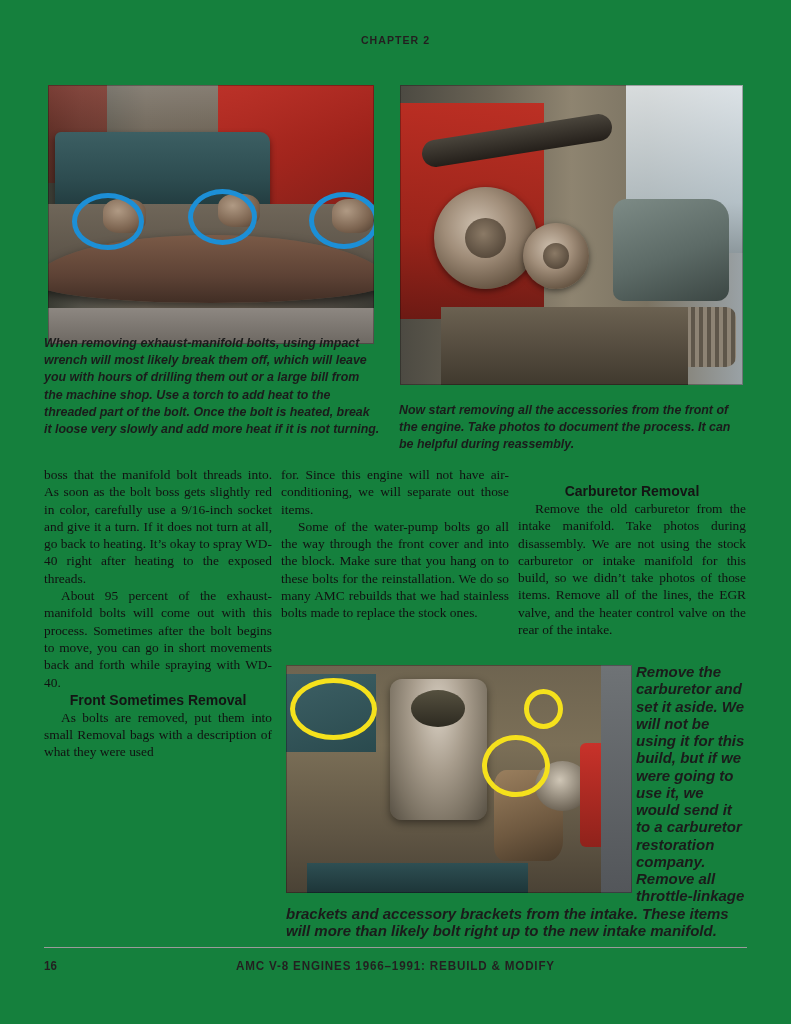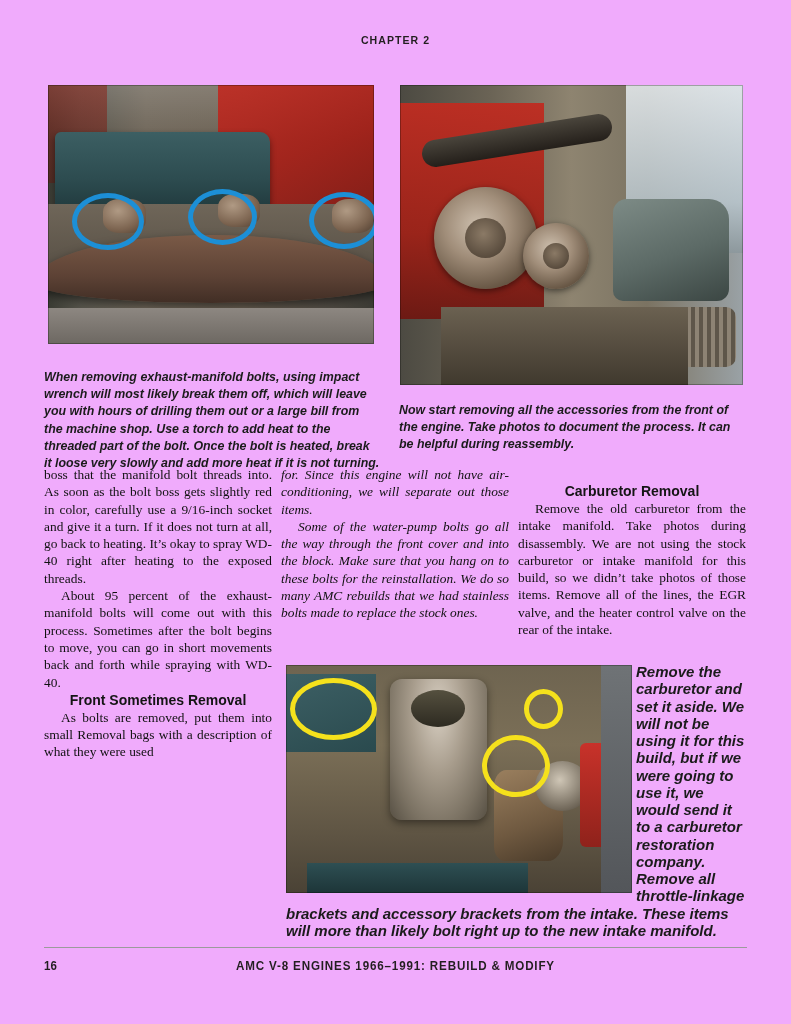--- a/index.html
+++ b/index.html
@@ -4,21 +4,21 @@
 <style>
   html, body {
     margin: 0;
     padding: 0;
     background: #ffffff;
   }
   .page {
     position: relative;
     width: 791px;
     height: 1024px;
-    background: #f0abfc;
+    background: #15803d;
     overflow: hidden;
     font-family: "Liberation Serif", serif;
   }
 
   
   .chapter-head {
     position: absolute;
     left: 0;
     top: 34px;
     width: 791px;
@@ -196,21 +196,21 @@
   
   .caption {
     position: absolute;
     font-family: "Liberation Sans", sans-serif;
     font-style: italic;
     font-weight: bold;
     font-size: 12.4px;
     line-height: 17.2px;
     color: #1b1b1b;
   }
-  #caption-exhaust-manifold { left: 44px; top: 369px; width: 336px; font-style: italic; }
+  #caption-exhaust-manifold { left: 44px; top: 335px; width: 336px; font-style: italic; }
   #caption-engine-front { left: 399px; top: 402px; width: 340px; }
 
   
   #caption-carburetor {
     position: absolute;
     left: 286px;
     top: 663px;
     width: 459px;
     font-family: "Liberation Sans", sans-serif;
     font-style: italic;
@@ -232,21 +232,21 @@
     width: 228px;
     font-family: "Liberation Serif", serif;
     font-size: 13.4px;
     line-height: 17.3px;
     color: #111111;
     text-align: justify;
     -webkit-hyphens: auto;
     hyphens: auto;
   }
   #col-1 { left: 44px; top: 466px; }
-  #col-2 { left: 281px; top: 466px; font-style: italic; }
+  #col-2 { left: 281px; top: 466px; }
   #col-3 { left: 518px; top: 482px; }
 
   .col p { margin: 0; }
   .col p.indent { text-indent: 17px; }
 
   .subhead {
     font-family: "Liberation Sans", sans-serif;
     font-weight: bold;
     font-size: 14px;
     line-height: 18px;

